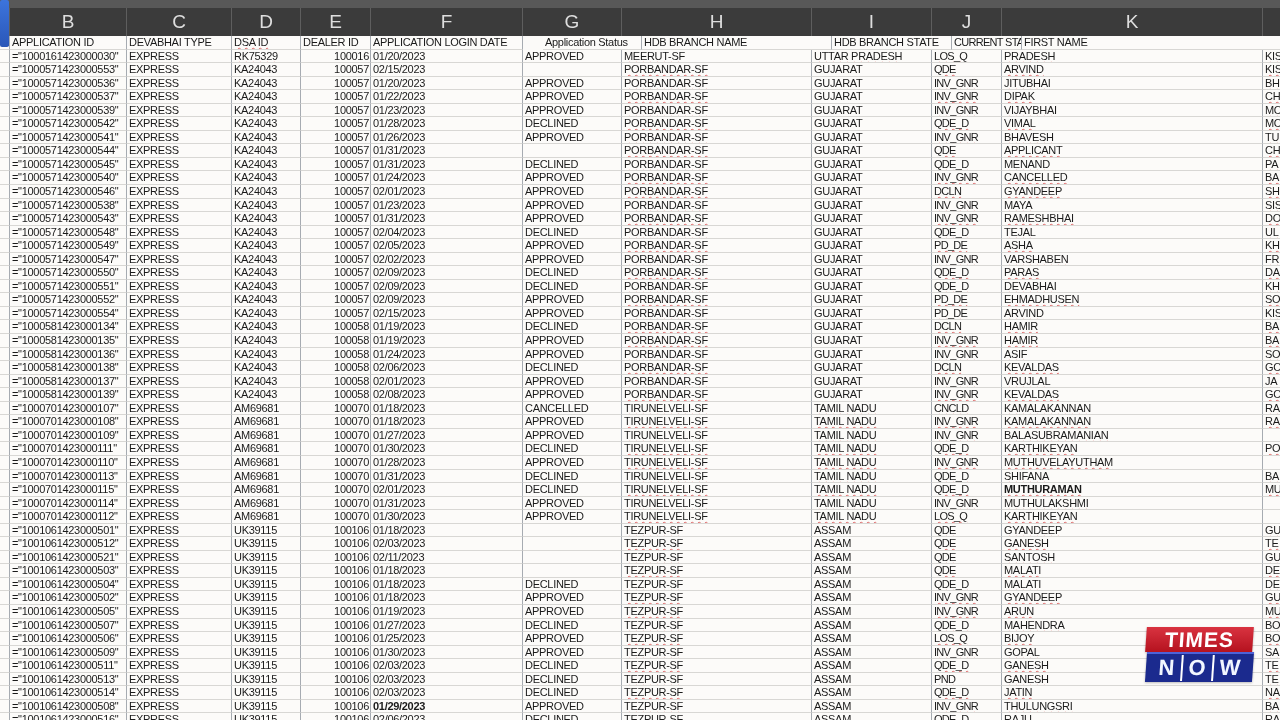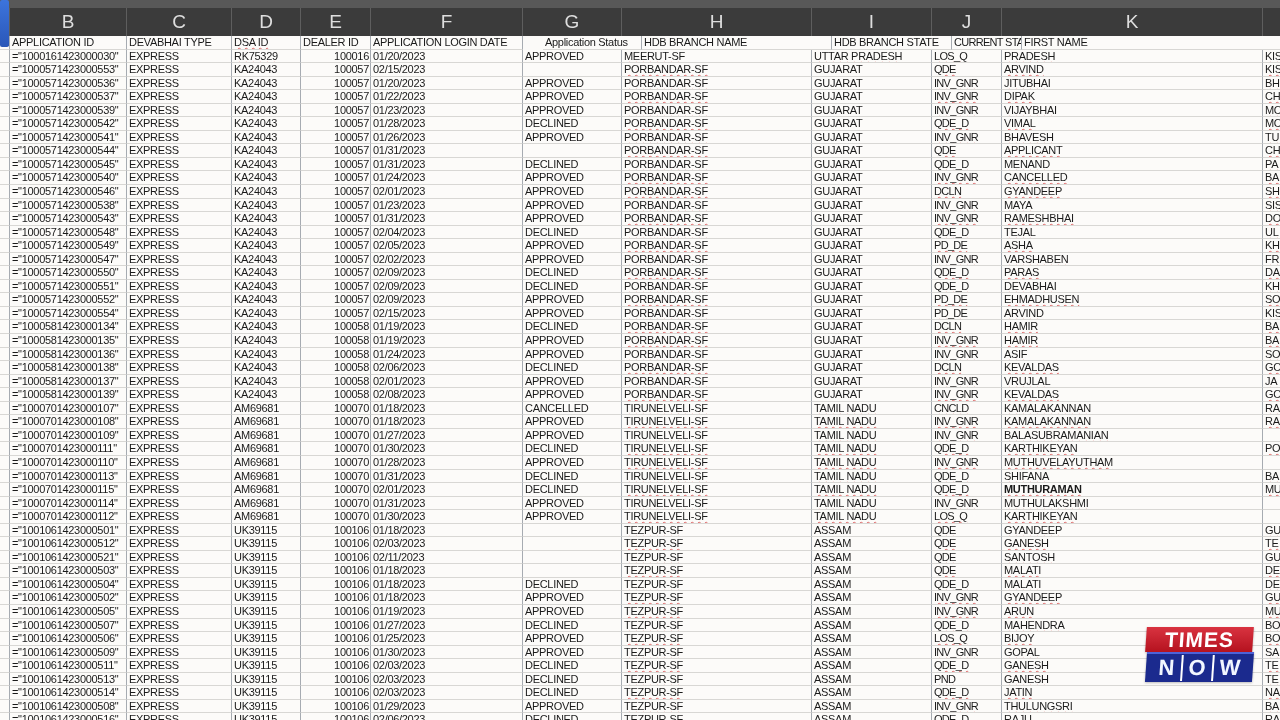--- a/index.html
+++ b/index.html
@@ -731,21 +731,21 @@
           <div class="c sq tight" style="width: 70px;">QDE_D</div>
           <div class="c sq" style="width: 261px;">JATIN</div>
           <div class="c sq" style="width: 40px;">NA</div>
         </div>
         <div class="row">
           <div class="c" style="width: 10px;"></div>
           <div class="c" style="width: 117px;">="1001061423000508"</div>
           <div class="c" style="width: 105px;">EXPRESS</div>
           <div class="c" style="width: 69px;">UK39115</div>
           <div class="c r" style="width: 70px;">100106</div>
-          <div class="c" style="width: 152px;">01/29/2023</div>
+          <div class="c" style="width: 152px; font-weight: bold;">01/29/2023</div>
           <div class="c" style="width: 99px;">APPROVED</div>
           <div class="c sq" style="width: 190px;">TEZPUR-SF</div>
           <div class="c" style="width: 120px;">ASSAM</div>
           <div class="c sq tight" style="width: 70px;">INV_GNR</div>
           <div class="c sq" style="width: 261px;">THULUNGSRI</div>
           <div class="c sq" style="width: 40px;">BA</div>
         </div>
         <div class="row">
           <div class="c" style="width: 10px;"></div>
           <div class="c" style="width: 117px;">="1001061423000516"</div>

